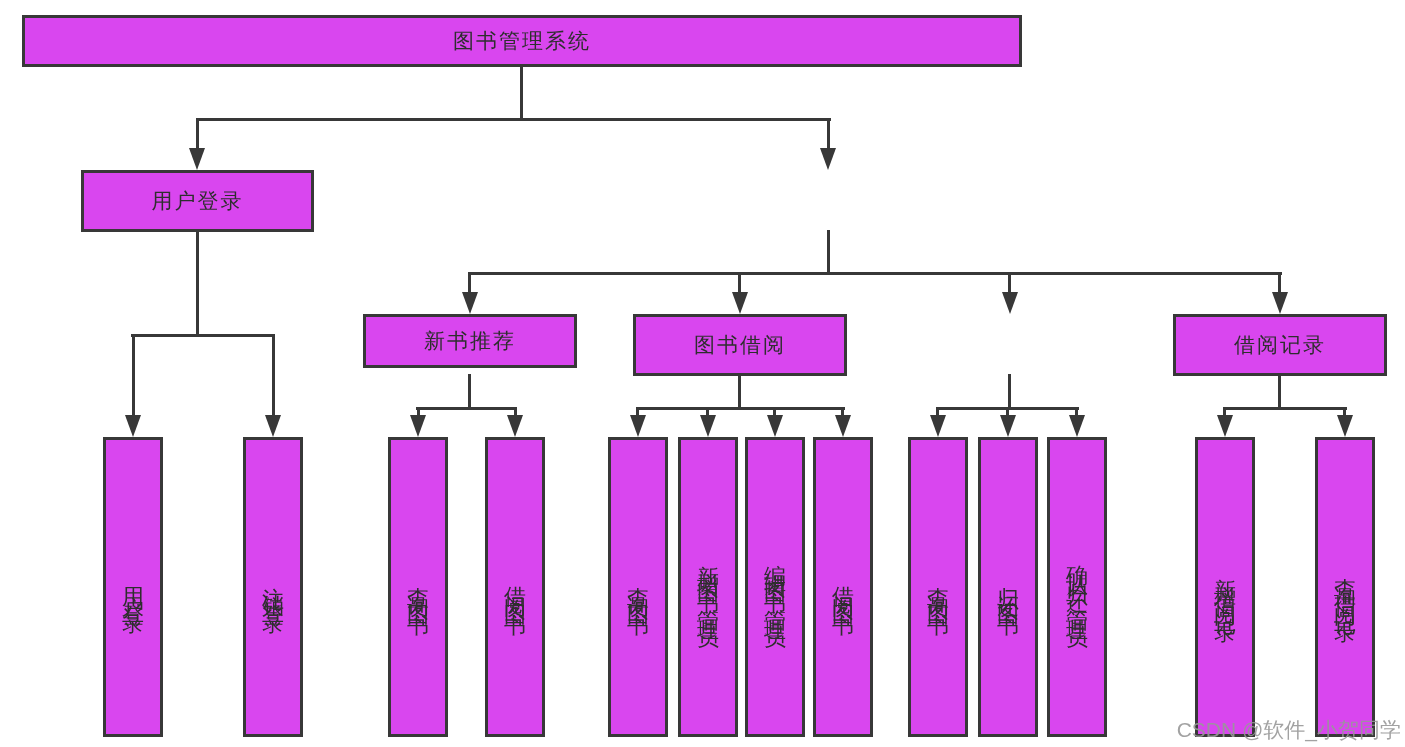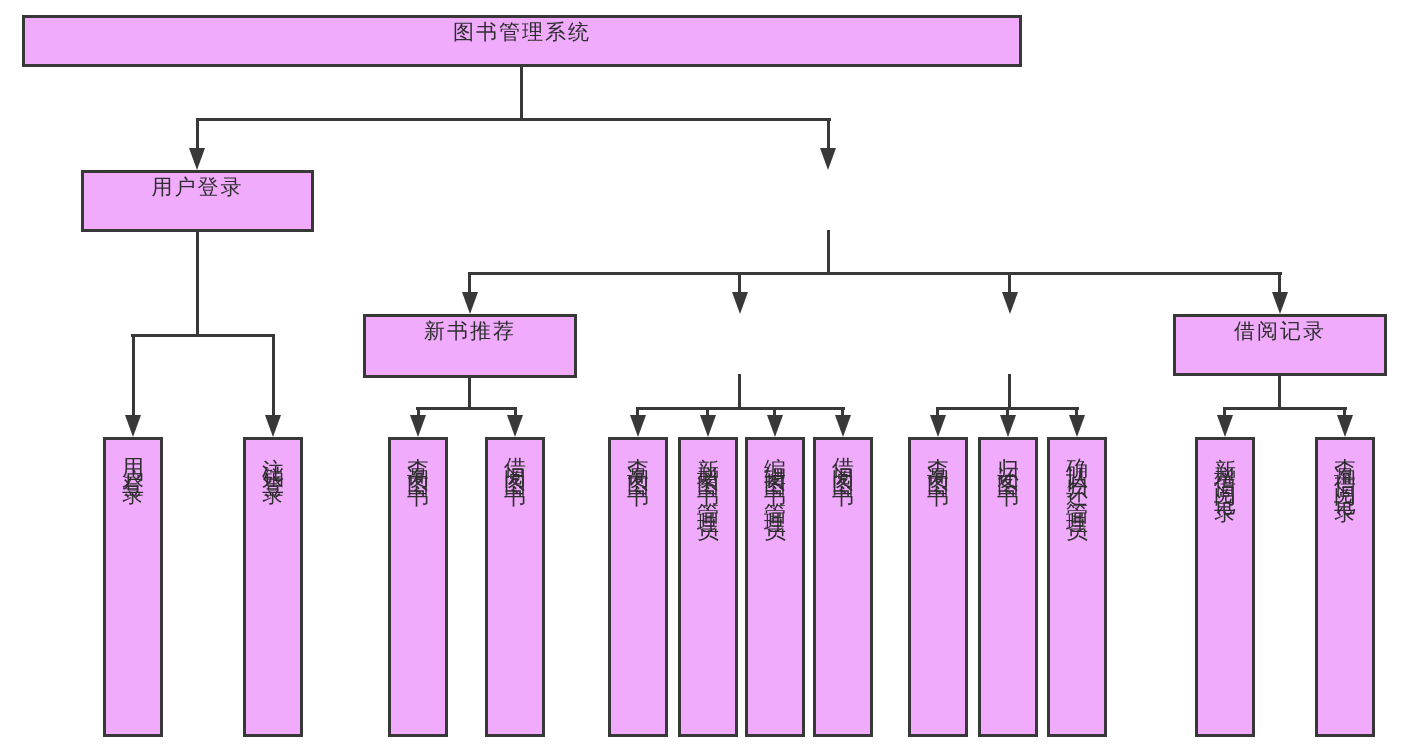--- a/index.html
+++ b/index.html
@@ -2,22 +2,22 @@
 <html><head>
 <meta charset="utf-8">
 <style>
   html,body{margin:0;padding:0;background:#ffffff;}
   .canvas{
     position:relative;width:1405px;height:747px;background:#ffffff;overflow:hidden;
     font-family:"Liberation Sans","DejaVu Sans",sans-serif;
   }
   
   .box{
-    position:absolute;box-sizing:border-box;background:#f0abfc;
-    border:3px solid #383838;display:flex;align-items:flex-start;justify-content:center;
+    position:absolute;box-sizing:border-box;background:#d946ef;
+    border:3px solid #383838;display:flex;align-items:center;justify-content:center;
     z-index:2;color:#2e2e2e;
   }
   .hlabel{font-size:21px;letter-spacing:2px;white-space:nowrap;color:#2e2e2e;}
   .leaf{width:60px;height:300px;top:437px;}
   .vlabel{
     writing-mode:vertical-rl;font-size:22px;letter-spacing:9px;
     line-height:1;color:#2e2e2e;white-space:nowrap;
   }
   
   .vl{position:absolute;width:3px;background:#383838;z-index:1;}
@@ -63,22 +63,25 @@
   <div class="hl" style="left:468px;top:272px;width:814px"></div>
   <div class="vl" style="left:468px;top:274px;height:20px"></div>
   <div class="tri" style="left:462px;top:292px"></div>
   <div class="vl" style="left:738px;top:274px;height:20px"></div>
   <div class="tri" style="left:732px;top:292px"></div>
   <div class="vl" style="left:1008px;top:274px;height:20px"></div>
   <div class="tri" style="left:1002px;top:292px"></div>
   <div class="vl" style="left:1278px;top:274px;height:20px"></div>
   <div class="tri" style="left:1272px;top:292px"></div>
 
-  <div class="box" style="left:363px;top:314px;width:214px;height:64px">
+  <div class="box" style="left:363px;top:314px;width:214px;height:54px">
     <span class="hlabel">新书推荐</span>
+  </div>
+  <div class="box" style="left:633px;top:314px;width:214px;height:62px">
+    <span class="hlabel">图书借阅</span>
   </div>
   <div class="box" style="left:1173px;top:314px;width:214px;height:62px">
     <span class="hlabel">借阅记录</span>
   </div>
 
   <div class="vl" style="left:468px;top:374px;height:36px"></div>
   <div class="hl" style="left:416px;top:407px;width:101px"></div>
   <div class="vl" style="left:417px;top:409px;height:8px"></div>
   <div class="tri" style="left:410px;top:415px"></div>
   <div class="vl" style="left:514px;top:409px;height:8px"></div>
@@ -148,14 +151,15 @@
     <span class="vlabel">确认归还（管理员）</span>
   </div>
 
   <div class="box leaf" style="left:1195px">
     <span class="vlabel">新增借阅记录</span>
   </div>
   <div class="box leaf" style="left:1315px">
     <span class="vlabel">查询借阅记录</span>
   </div>
 
+  <div class="watermark">CSDN @软件_小贺同学</div>
 
 </div>
 
 </body></html>

